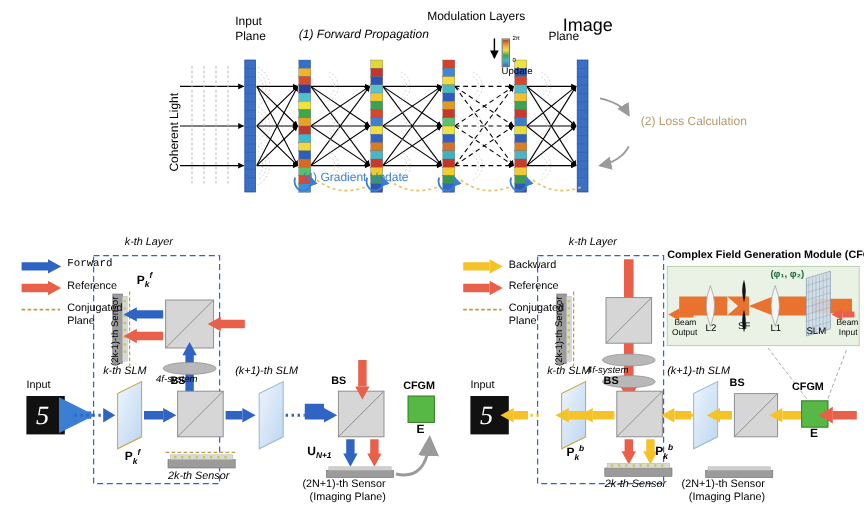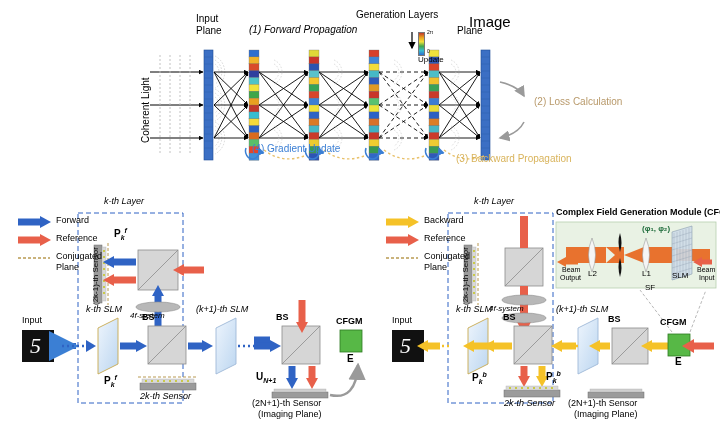--- a/index.html
+++ b/index.html
@@ -581,37 +581,36 @@
   </g>
 </svg>
 
 <div class="lbl vert" style="left:141px; top:143px; font-size:10px; transform:rotate(-90deg);">Coherent Light</div>
 
 <div class="lbl" style="left:196px; top:14px; font-size:10px;">Input</div>
 <div class="lbl" style="left:196px; top:26px; font-size:10px;">Plane</div>
 
 <div class="lbl" style="left:249px; top:25px; font-size:10px;font-style:italic;">(1) Forward Propagation</div>
 
-<div class="lbl" style="left:356px; top:10px; font-size:10px;">Generation Layers</div>
+<div class="lbl" style="left:356px; top:10px; font-size:10px;">Modulation Layers</div>
 
 <div class="lbl" style="left:457px; top:14px; font-size:15px;margin-left:12px;">Image</div>
 <div class="lbl" style="left:457px; top:26px; font-size:10px;">Plane</div>
 
 <div style="position:absolute; left:418px; top:32px; width:7px; height:24px;
             background:linear-gradient(to bottom,#c0392b,#e8a020,#f2e23c,#3fa64a,#38bdd0,#2f6fd0);
             border:0.5px solid #777;"></div>
 <div class="lbl tiny" style="left:427px; top:30px;">2π</div>
 <div class="lbl tiny" style="left:427px; top:49px;">0</div>
 <div class="lbl" style="left:418px; top:56px; font-size:8px;">Update</div>
 
 <div class="lbl" style="left:534px; top:97px; font-size:10px; color:#b8996a;">(2) Loss Calculation</div>
-<div class="lbl" style="left:456px; top:154px; font-size:10px; color:#d9b45c;">(3) Backward Propagation</div>
 <div class="lbl" style="left:252px; top:144px; font-size:10px; color:#3b7fd4;">(4) Gradient Update</div>
 
-<div class="lbl" style="left:56px; top:216px; font-size:9px;">Forward</div>
+<div class="lbl" style="left:56px; top:216px; font-size:9px;font-family:Liberation Mono, monospace;">Forward</div>
 <div class="lbl" style="left:56px; top:234px; font-size:9px;">Reference</div>
 <div class="lbl" style="left:56px; top:252px; font-size:9px;">Conjugated</div>
 <div class="lbl" style="left:56px; top:263px; font-size:9px;">Plane</div>
 
 <div class="lbl" style="left:22px; top:316px; font-size:9px;">Input</div>
 <div style="position:absolute; left:30px; top:333px; font-size:22px; color:#fff;
             font-family:'Liberation Serif', serif; font-style:italic;">5</div>
 
 <div class="lbl i" style="left:104px; top:197px; font-size:9px;">k-th Layer</div>
 
@@ -682,20 +681,20 @@
 
 <div class="lbl" style="left:504px; top:399px; font-size:9px;"><span class="i">2k-th Sensor</span></div>
 
 <div class="lbl" style="left:568px; top:399px; font-size:9px;">(2N+1)-th Sensor</div>
 <div class="lbl" style="left:574px; top:410px; font-size:9px;">(Imaging Plane)</div>
 
 <div class="lbl b" style="left:556px; top:208px; font-size:9px;">Complex Field Generation Module (CFGM)</div>
 <div class="lbl" style="left:562px; top:266px; font-size:7px;">Beam</div>
 <div class="lbl" style="left:560px; top:274px; font-size:7px;">Output</div>
 <div class="lbl" style="left:588px; top:270px; font-size:8px;">L2</div>
-<div class="lbl" style="left:615px; top:284px; font-size:8px;margin-left:30px;">SF</div>
+<div class="lbl" style="left:615px; top:268px; font-size:8px;">SF</div>
 <div class="lbl" style="left:642px; top:270px; font-size:8px;">L1</div>
 <div class="lbl" style="left:672px; top:272px; font-size:8px;">SLM</div>
 <div class="lbl" style="left:697px; top:266px; font-size:7px;">Beam</div>
 <div class="lbl" style="left:699px; top:274px; font-size:7px;">Input</div>
 <div class="lbl b" style="left:642px; top:225px; font-size:8px; color:#1d6b3a;">(φ₁, φ₂)</div>
 
 </div>
 
 </body></html>

